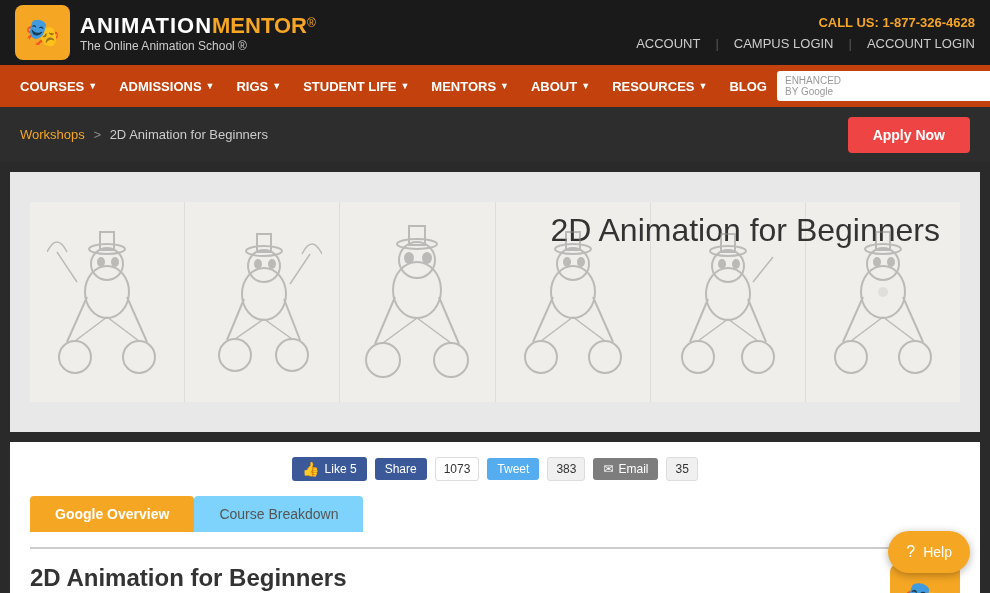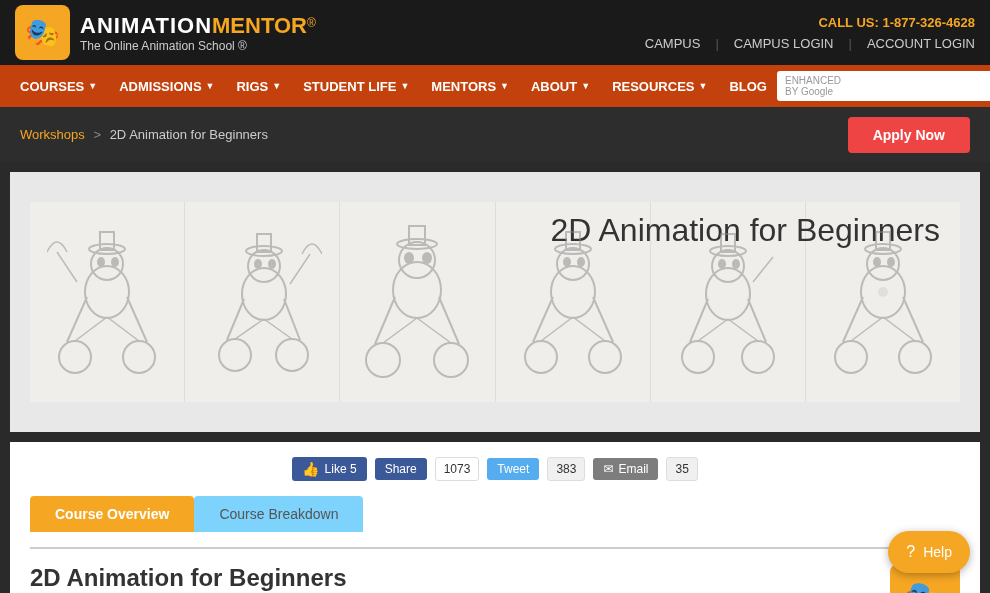--- a/index.html
+++ b/index.html
@@ -86,21 +86,21 @@
       </div>
       <div class="tagline">The Online Animation School ®</div>
     </div>
   </div>
   <div class="header-right">
     <div class="call-us">
       <span>CALL US:</span>
       <span>1-877-326-4628</span>
     </div>
     <div class="header-links">
-      <a href="#">CAMPUS</a>
+      <a href="#">ACCOUNT</a>
       <span class="separator">|</span>
       <a href="#">CAMPUS LOGIN</a>
       <span class="separator">|</span>
       <a href="#">ACCOUNT LOGIN</a>
     </div>
   </div>
 </div>
 
 <div class="nav-bar">
   <div class="nav-items">
@@ -258,21 +258,21 @@
     </div>
     <div class="count-badge">383</div>
     <div class="email-btn">
       <span>✉</span>
       <span>Email</span>
     </div>
     <div class="count-badge">35</div>
   </div>
 
   <div class="tabs">
-    <div class="tab active">Course Overview</div>
+    <div class="tab active">Google Overview</div>
     <div class="tab inactive">Course Breakdown</div>
   </div>
   <div class="tab-underline"></div>
 
   <div class="course-content">
     <div class="course-text">
       <h2>2D Animation for Beginners</h2>
 
     </div>
     <div style="margin-left: auto;">

